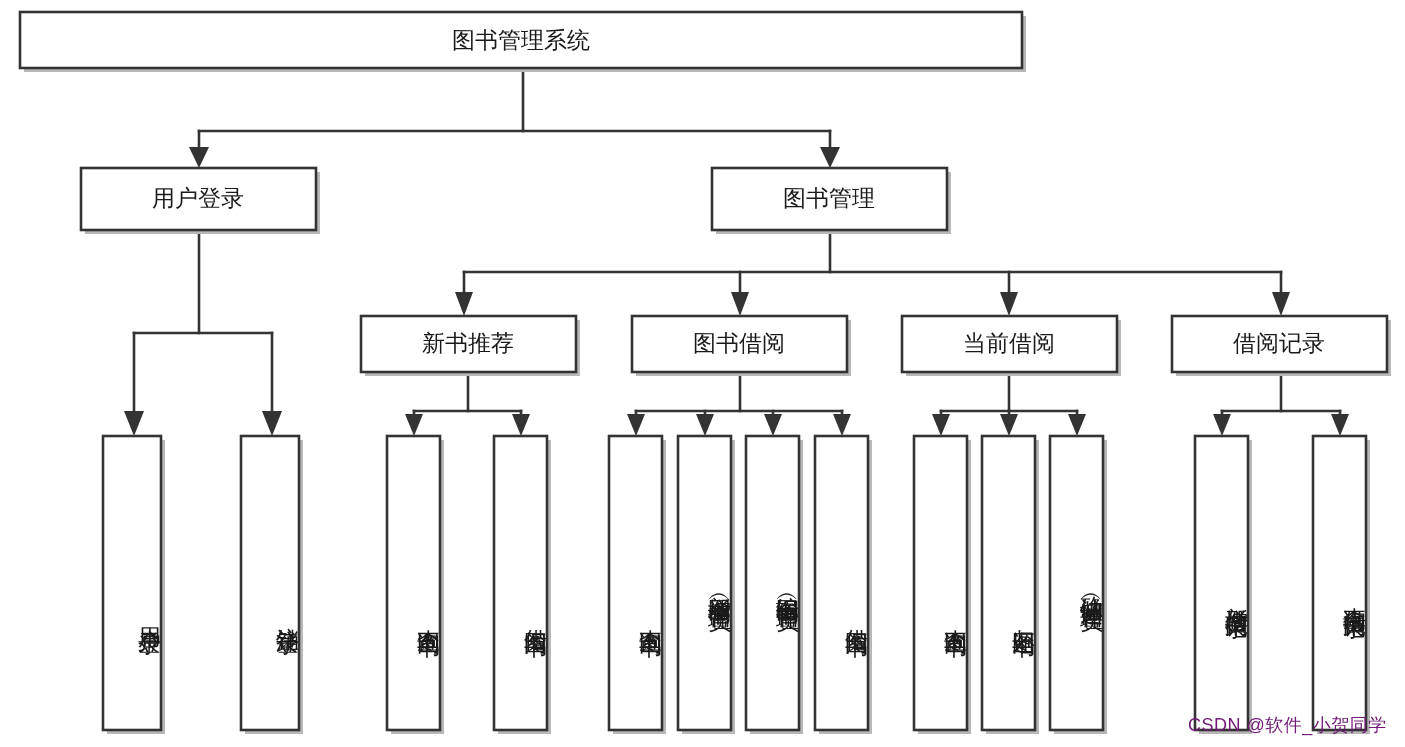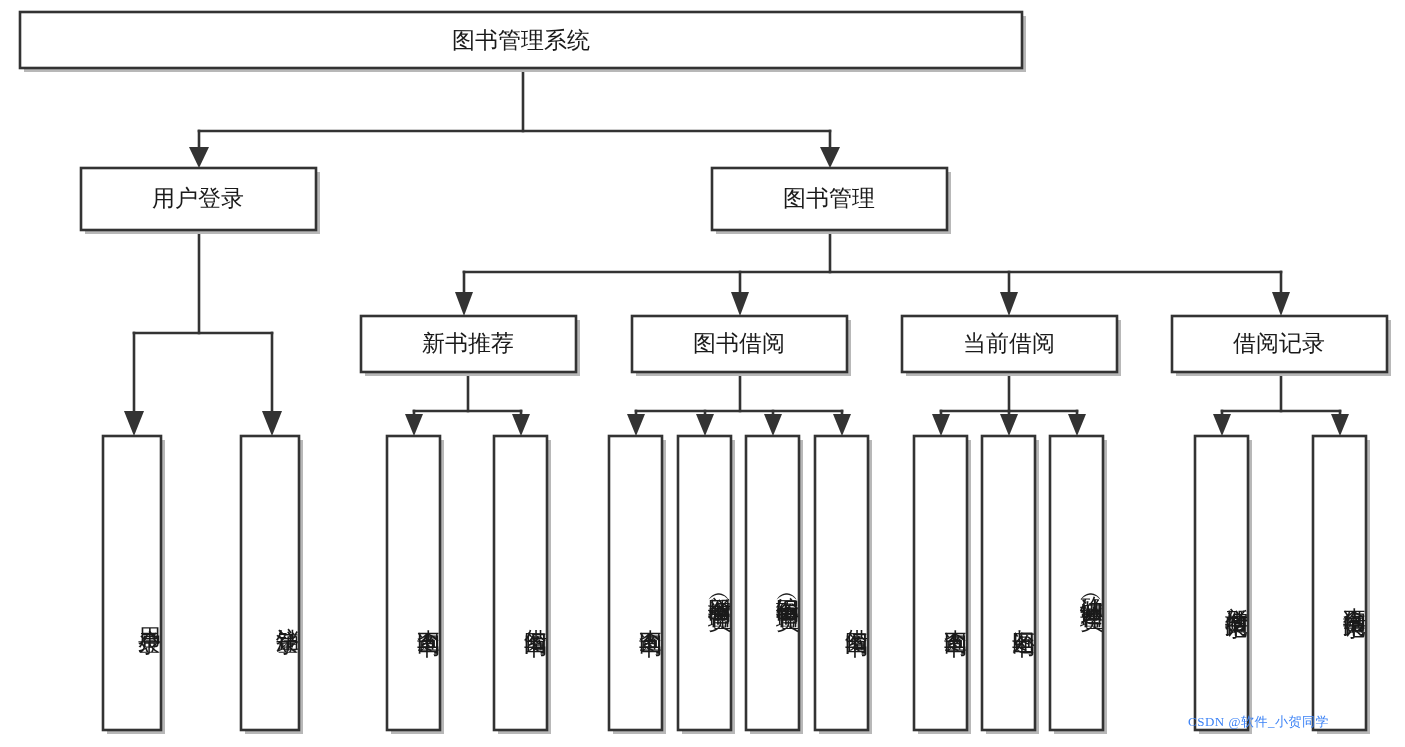--- a/index.html
+++ b/index.html
@@ -63,23 +63,23 @@
     letter-spacing: 2px;
     line-height: 1;
     display: flex;
     align-items: flex-start;
     justify-content: center;
     pointer-events: none;
     white-space: nowrap;
   }
   .watermark {
     position: absolute;
-    font-family: Liberation Serif, serif;
-    font-size: 13px;
-    color: #3b82f6;
+    font-family: Liberation Sans, sans-serif;
+    font-size: 18px;
+    color: #701a75;
     left: 1188px;
     top: 713px;
     white-space: nowrap;
     letter-spacing: 0.5px;
   }
 </style>
 </head>
 <body>
 
 <div id="diagram-root">

